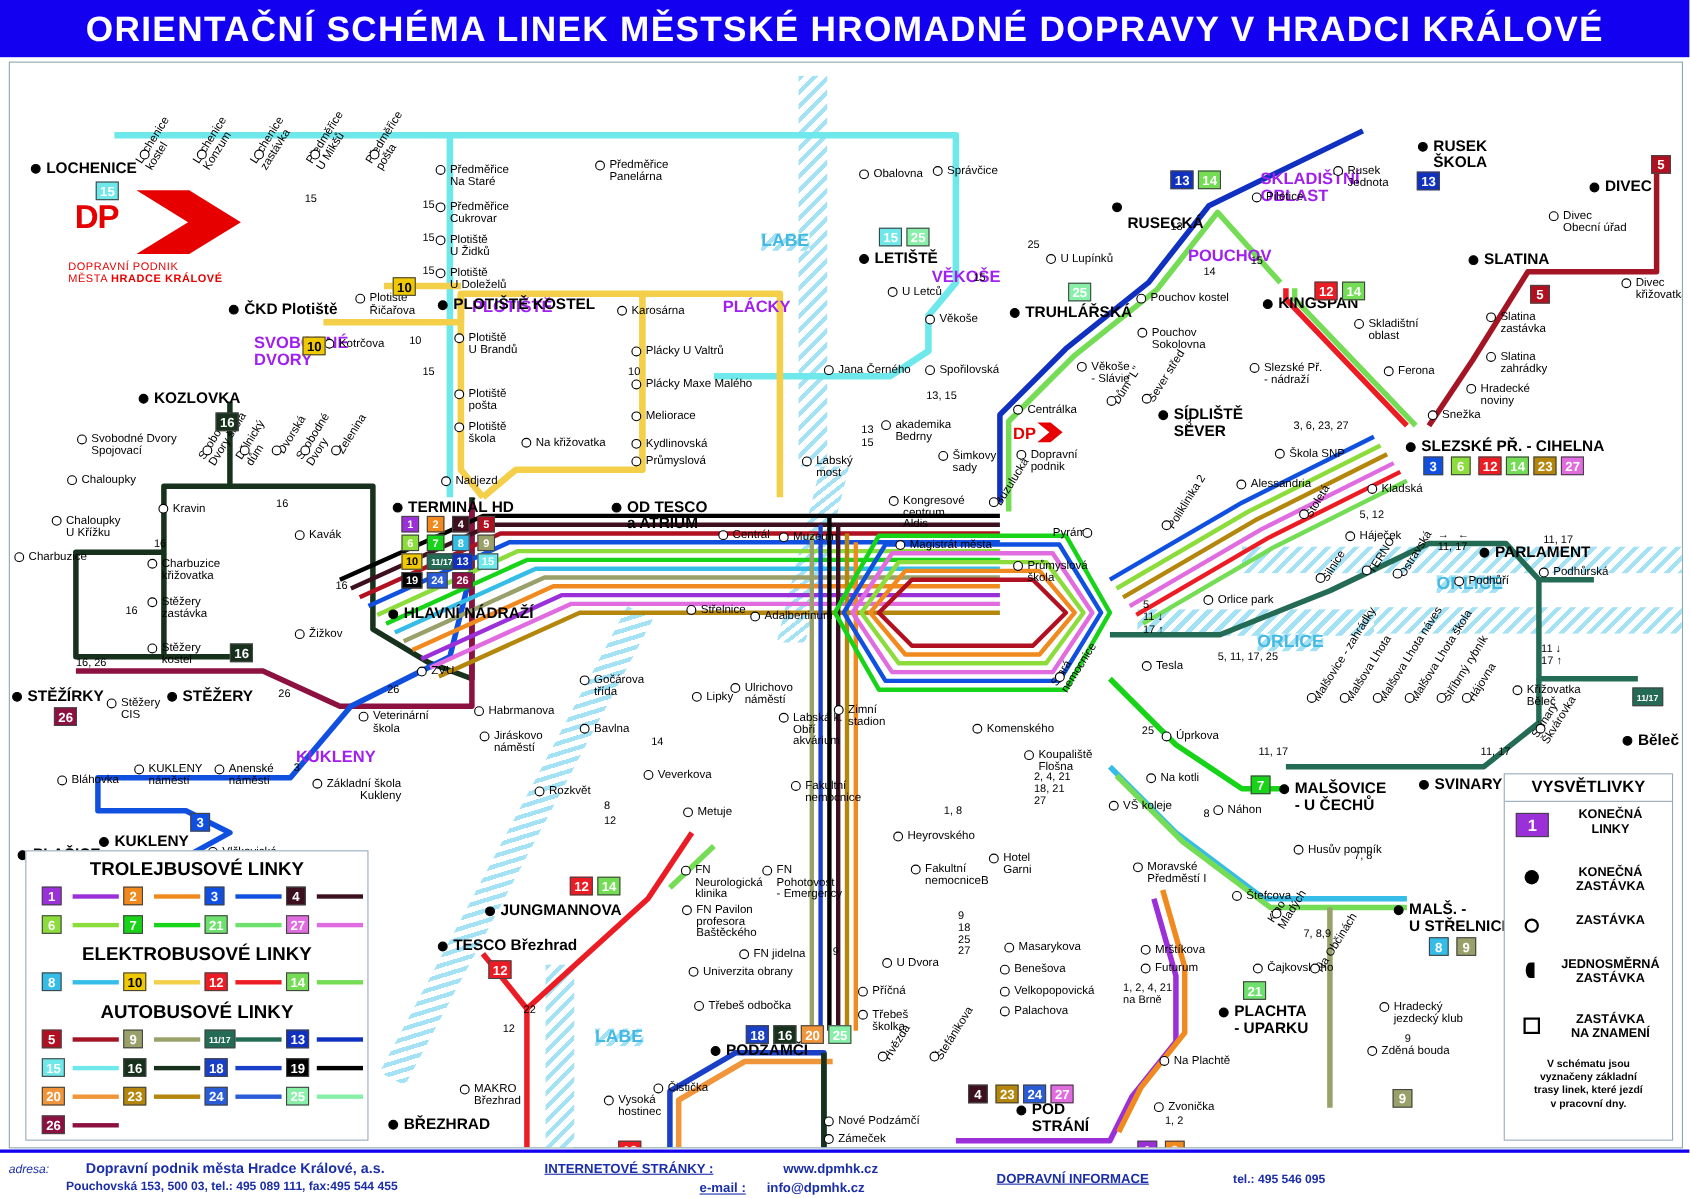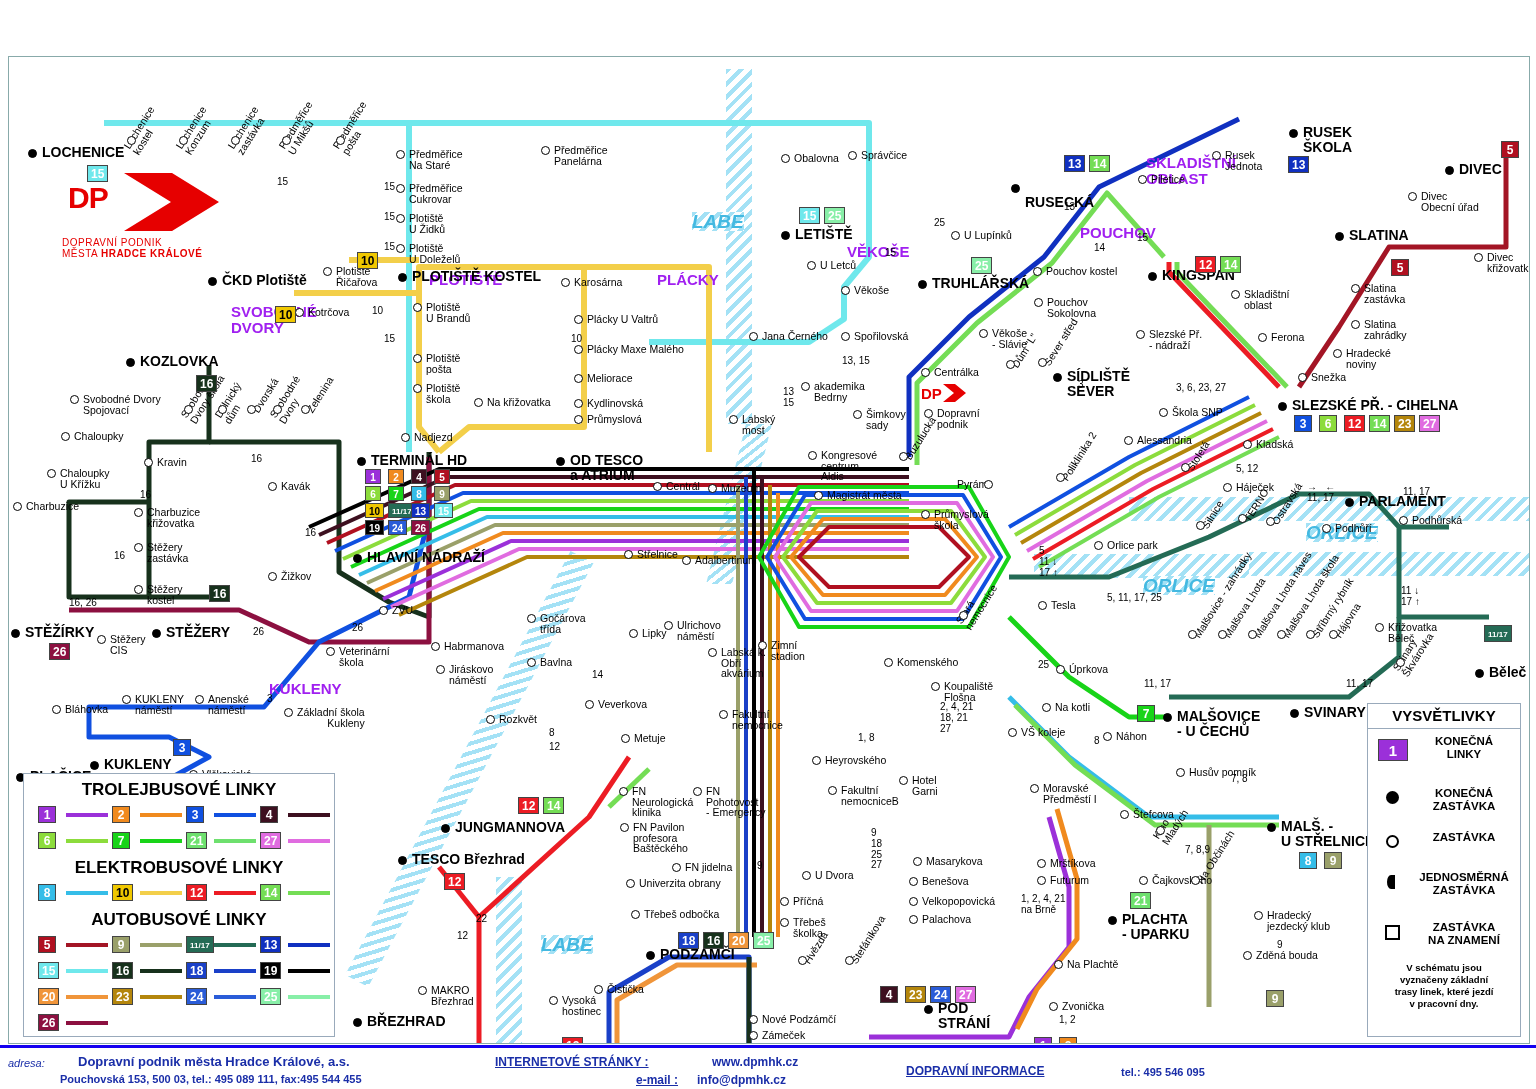--- a/index.html
+++ b/index.html
@@ -26,21 +26,21 @@
   .river{position:absolute;background:repeating-linear-gradient(135deg,#9fe0f5 0 4px,#ffffff 4px 9px);opacity:.95;}
 
   
   #lines{position:absolute;left:0;top:0;width:1520px;height:986px;}
 
   
   .lbl{position:absolute;font-size:10.5px;color:#000;line-height:1.02;white-space:pre;}
   .lbl.big{font-size:14px;font-weight:bold;}
   .lbl.dist{font-family:"Liberation Sans",sans-serif;font-size:10px;}
   .lbl.area{color:#a020f0;font-weight:bold;font-size:15px;}
-  .lbl.river{color:#3ab6e0;font-weight:bold;font-style:italic;font-size:19px;}
+  .lbl.river{color:#3ab6e0;font-weight:bold;font-size:16px;}
   .lbl.rot{transform-origin:left bottom;}
 
   
   .bdg{position:absolute;display:inline-block;min-width:18px;height:17px;line-height:17px;
        text-align:center;font-size:12px;font-weight:bold;border:1px solid #444;color:#fff;padding:0 3px;
        box-sizing:border-box;}
   .bdg.sm{height:15px;line-height:15px;font-size:10px;min-width:16px;}
   .bdg.t9{font-size:8px;}
 
   
@@ -60,20 +60,23 @@
   .legline{position:absolute;height:4px;}
   .vlegtitle{font-size:15px;font-weight:bold;text-align:center;border-bottom:1px solid #9ab;}
   .vlegtxt{position:absolute;font-size:11.5px;font-weight:bold;text-align:center;line-height:1.12;}
   .vlegnote{position:absolute;font-size:9.5px;font-weight:bold;text-align:center;line-height:1.25;}
 </style>
 </head>
 <body>
 
 <div id="root">
 
+  <div id="titlebar">
+    <div class="t">ORIENTAČNÍ  SCHÉMA  LINEK  MĚSTSKÉ  HROMADNÉ  DOPRAVY  V  HRADCI  KRÁLOVÉ</div>
+  </div>
 
   <div id="map">
 
     <div class="river" style="left:717px;top:12px;width:26px;height:355px;"></div>
     <div class="river" style="left:717px;top:367px;width:26px;height:160px;transform:skewX(-14deg);"></div>
     <div class="river" style="left:560px;top:500px;width:26px;height:480px;transform:rotate(28deg);transform-origin:top center;"></div>
     <div class="river" style="left:1120px;top:440px;width:400px;height:24px;"></div>
     <div class="river" style="left:1240px;top:495px;width:280px;height:24px;"></div>
     <div class="river" style="left:1025px;top:497px;width:215px;height:24px;"></div>
     <div class="river" style="left:487px;top:820px;width:26px;height:180px;"></div>

